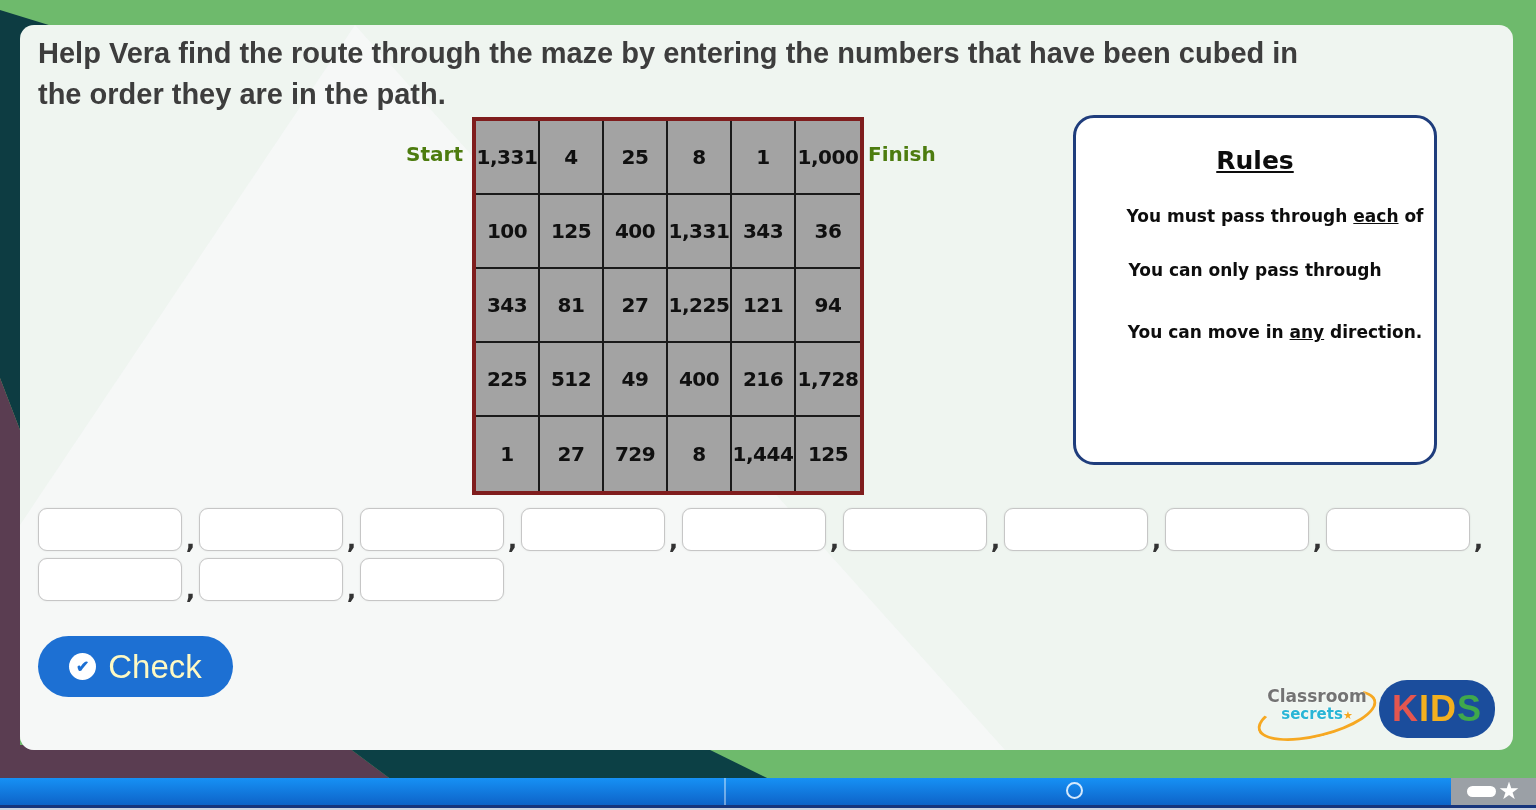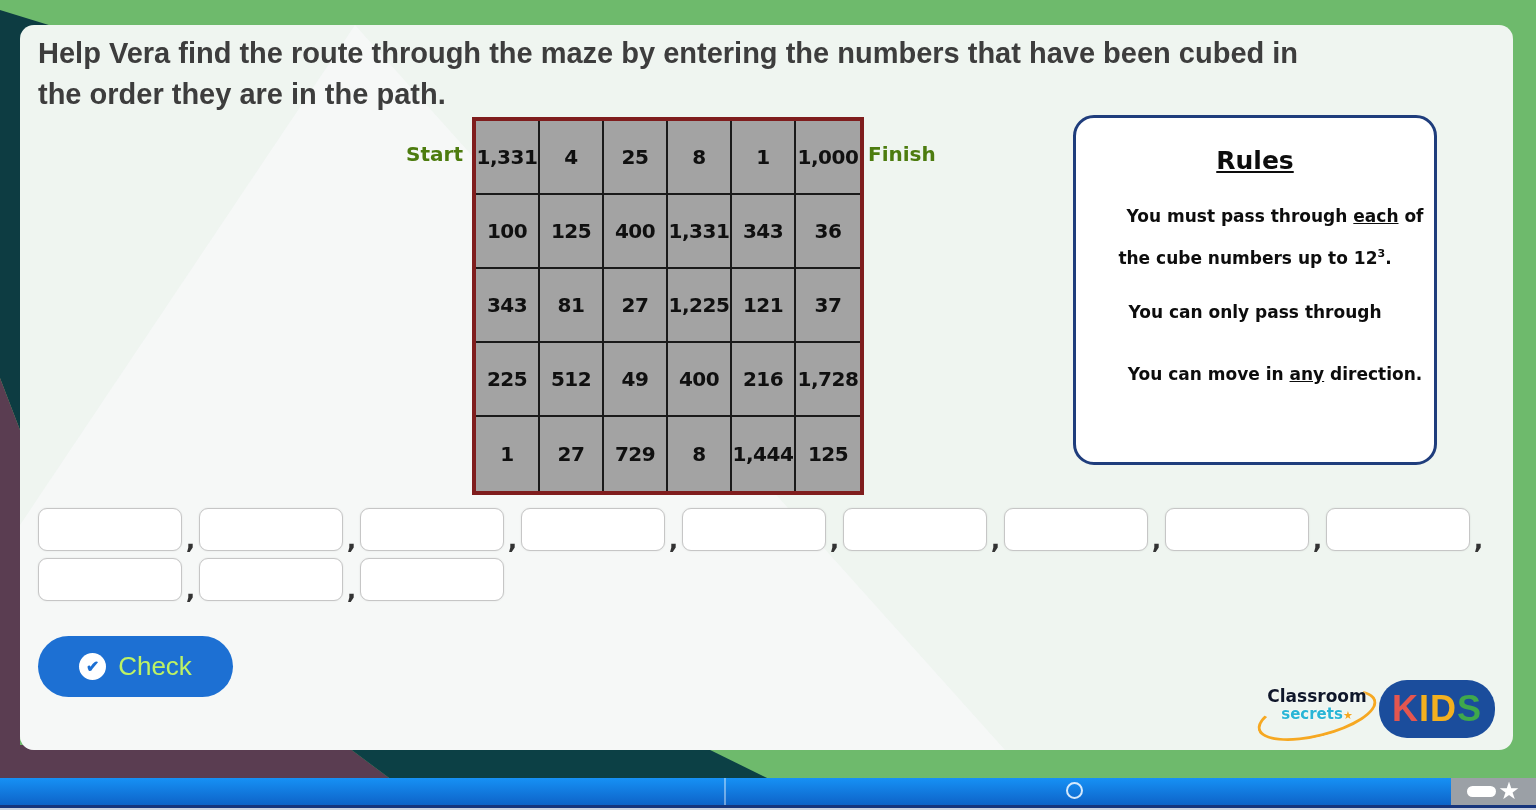--- a/index.html
+++ b/index.html
@@ -53,27 +53,27 @@
   .comma{width:17px;display:flex;align-items:flex-end;justify-content:center;
          height:46px;font-size:25px;font-weight:bold;color:#333;}
 
   
   .check-btn{position:absolute;left:18px;top:611px;width:195px;height:61px;border:none;
         border-radius:31px;background:#1d70d3;display:flex;align-items:center;
         justify-content:center;gap:12px;cursor:pointer;}
   .check-circle{width:27px;height:27px;border-radius:50%;background:#fff;
         display:flex;align-items:center;justify-content:center;
         font-size:16px;font-weight:bold;color:#1d70d3;}
-  .check-label{color:#bef264;font-size:26px;font-family:"Liberation Sans",sans-serif;}
+  .check-label{color:#fef9c3;font-size:33px;font-family:"Liberation Sans",sans-serif;}
 
   
   .cs-logo{position:absolute;left:1242px;top:662px;width:110px;height:52px;text-align:center;}
   .cs-swoosh{position:absolute;left:-6px;top:6px;width:116px;height:38px;border:3px solid #f6a822;
         border-radius:50%;border-top-color:transparent;transform:rotate(-14deg);}
-  .cs-l1{position:relative;display:block;color:#0f172a;font-weight:bold;font-size:17px;
+  .cs-l1{position:relative;display:block;color:#737373;font-weight:bold;font-size:17px;
         line-height:19px;text-shadow:0 0 2px #fff;}
   .cs-l2{position:relative;display:block;color:#29b5d6;font-weight:bold;font-size:15px;
         line-height:16px;text-shadow:0 0 2px #fff;}
   .cs-star{color:#f6a822;font-size:11px;}
   .kids-logo{position:absolute;left:1359px;top:655px;width:116px;height:58px;background:#1b4d9c;
         border-radius:28px;display:flex;align-items:center;justify-content:center;
         font-weight:bold;font-size:36px;letter-spacing:1px;
         font-family:"Liberation Sans",sans-serif;}
   .k-k{color:#e4564f;} .k-i{color:#f3b01f;} .k-d{color:#f3b01f;} .k-s{color:#3fa84c;}
 
@@ -120,39 +120,38 @@
       <div class="cell">125</div>
       <div class="cell">400</div>
       <div class="cell">1,331</div>
       <div class="cell">343</div>
       <div class="cell">36</div>
       <div class="cell">343</div>
       <div class="cell">81</div>
       <div class="cell">27</div>
       <div class="cell">1,225</div>
       <div class="cell">121</div>
-      <div class="cell">37</div>
+      <div class="cell">94</div>
       <div class="cell">225</div>
       <div class="cell">512</div>
       <div class="cell">49</div>
       <div class="cell">400</div>
       <div class="cell">216</div>
       <div class="cell">1,728</div>
       <div class="cell">1</div>
       <div class="cell">27</div>
       <div class="cell">729</div>
       <div class="cell">8</div>
       <div class="cell">1,444</div>
       <div class="cell">125</div>
     </div>
 
     <div class="rules">
       <div class="rules-title">Rules</div>
       <div class="rule-line mt1"><span>You must pass through </span><span class="u">each</span><span> of</span></div>
-      <div class="rule-line"><span>the cube numbers up to 12</span><sup>3</sup><span>.</span></div>
       <div class="rule-line mt2"><span>You can only pass through</span></div>
       <div class="rule-line mt3"><span>You can move in </span><span class="u">any</span><span> direction.</span></div>
     </div>
 
     <div class="ans-row row1">
       <input class="ans" style="">
       <span class="comma">,</span>
       <input class="ans" style="">
       <span class="comma">,</span>
       <input class="ans" style="">

